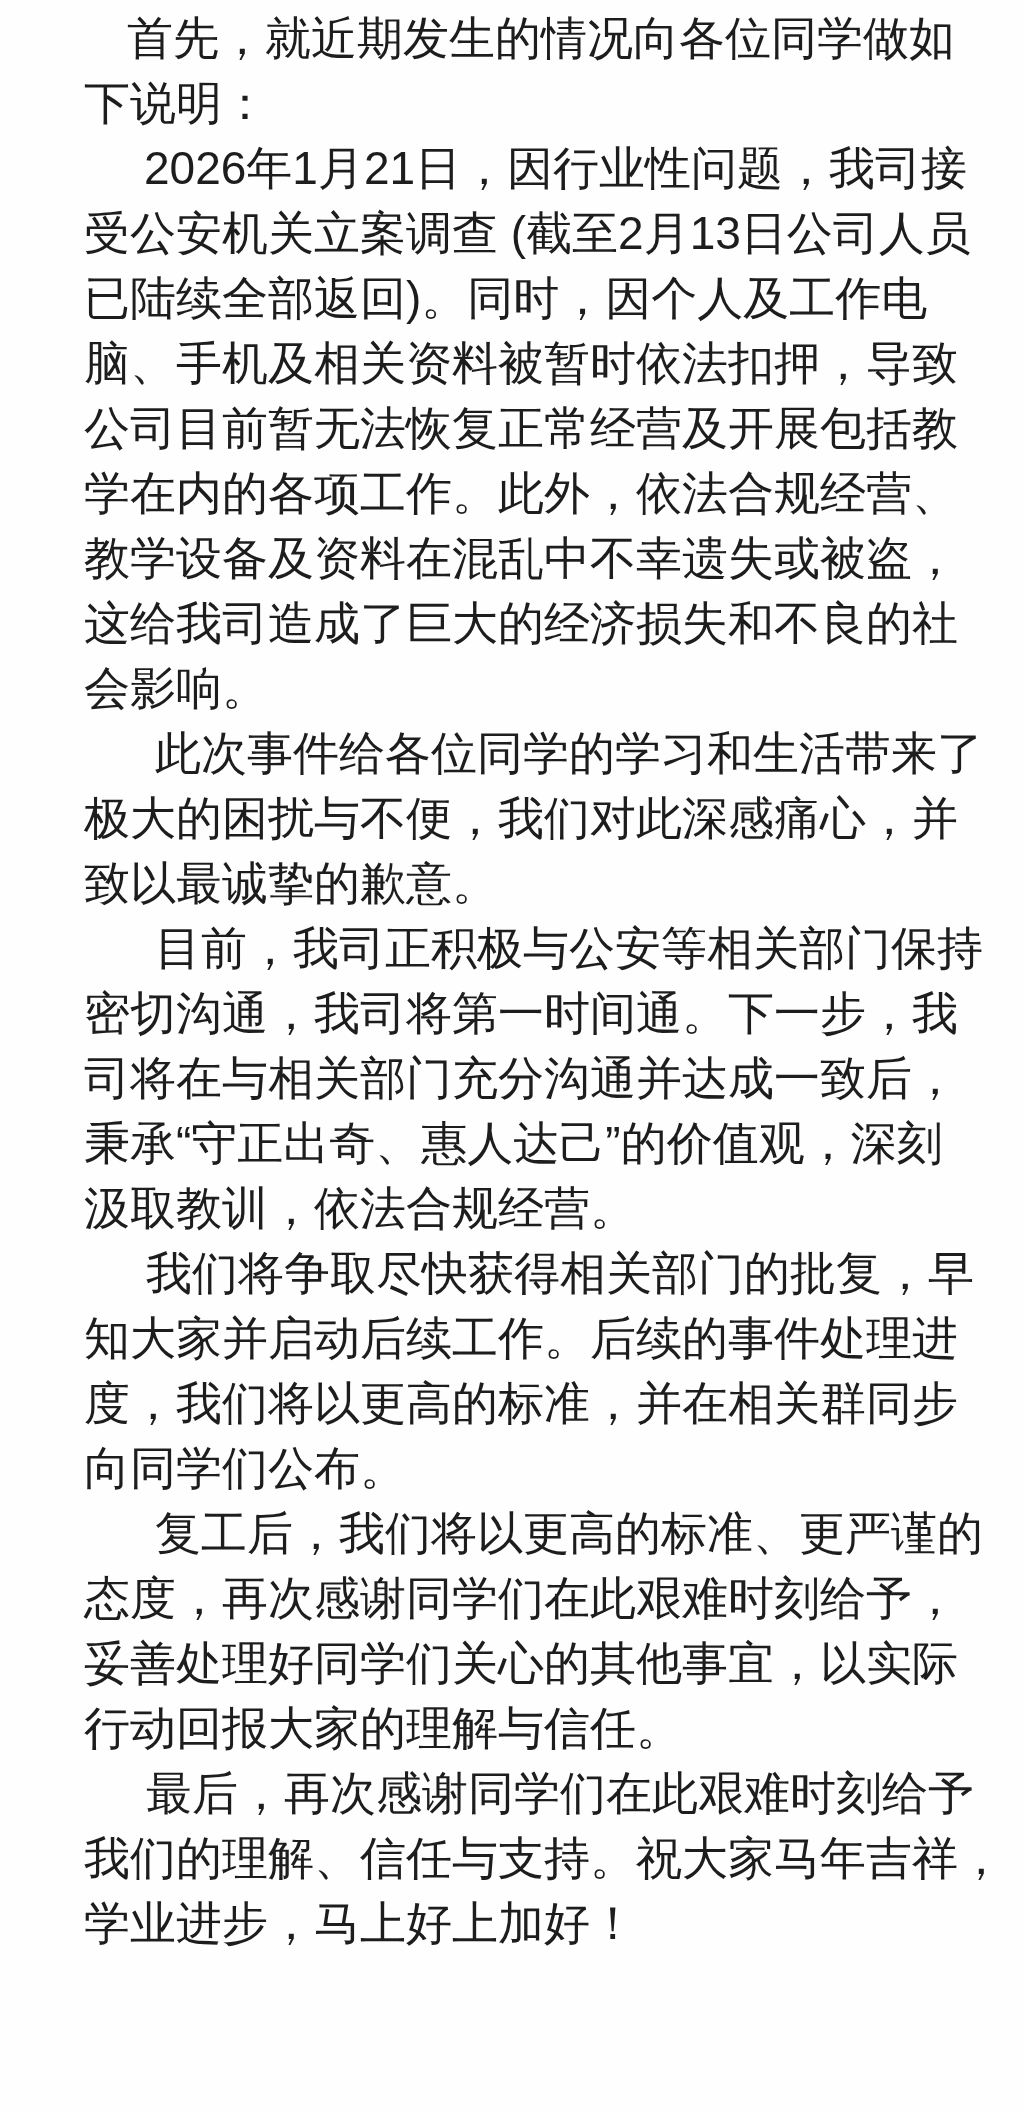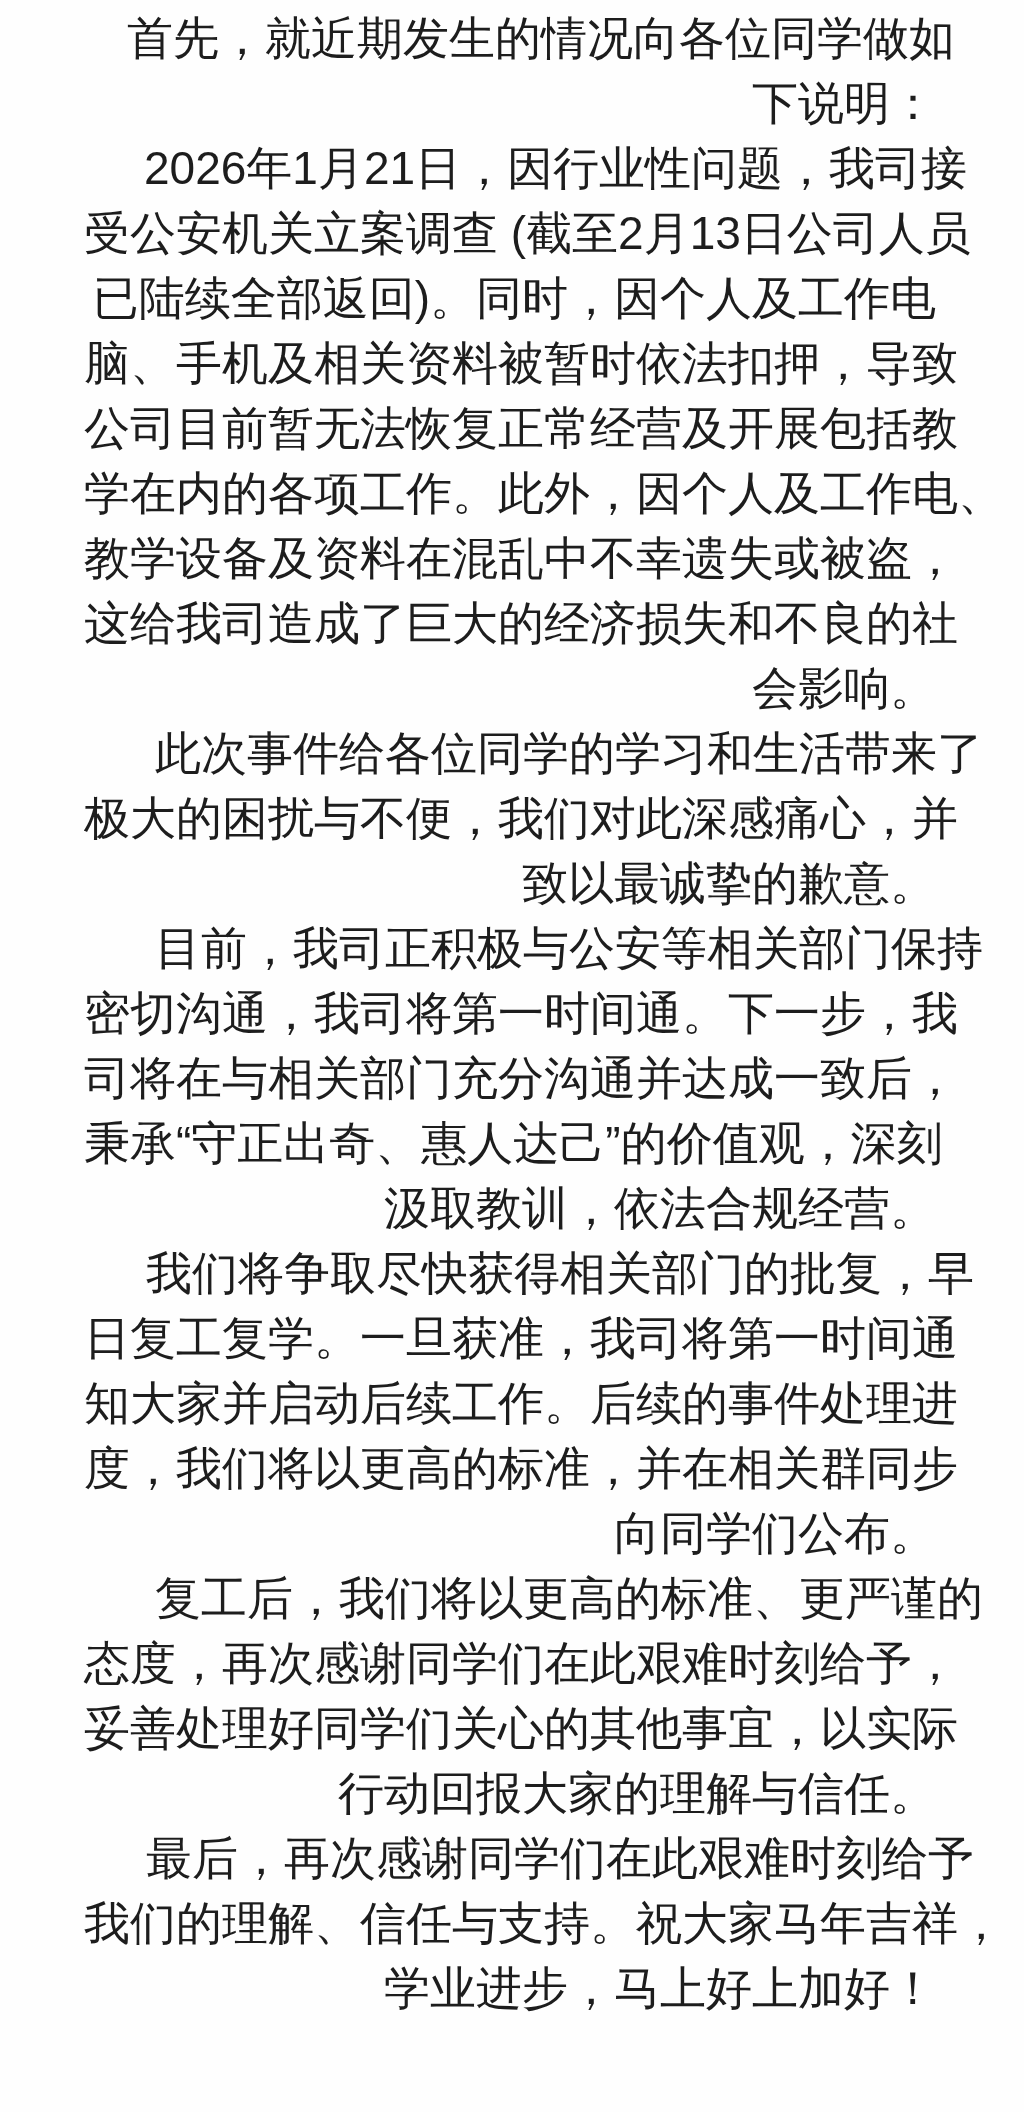--- a/index.html
+++ b/index.html
@@ -14,21 +14,20 @@
   }
   .doc {
     box-sizing: border-box;
     width: 952px;
     padding: 6px 16px 0 84px;
     font-family: "Liberation Sans", sans-serif;
     font-size: 46px;
     line-height: 65px;
     color: #1d1d1d;
     letter-spacing: 0;
-    text-align: right;
   }
   .para {
     margin: 0;
     padding: 0;
   }
   .line {
     display: block;
     white-space: nowrap;
     height: 65px;
   }
@@ -47,21 +46,21 @@
     <span class="line i1">首先，就近期发生的情况向各位同学做如</span>
     <span class="line">下说明：</span>
   </p>
 
   <p class="para">
     <span class="line i2">2026年1月21日，因行业性问题，我司接</span>
     <span class="line">受公安机关立案调查 (截至2月13日公司人员</span>
     <span class="line">已陆续全部返回)。同时，因个人及工作电</span>
     <span class="line">脑、手机及相关资料被暂时依法扣押，导致</span>
     <span class="line">公司目前暂无法恢复正常经营及开展包括教</span>
-    <span class="line">学在内的各项工作。此外，因个人及工作电、</span>
+    <span class="line">学在内的各项工作。此外，依法合规经营、</span>
     <span class="line">教学设备及资料在混乱中不幸遗失或被盗，</span>
     <span class="line">这给我司造成了巨大的经济损失和不良的社</span>
     <span class="line">会影响。</span>
   </p>
 
   <p class="para">
     <span class="line i3">此次事件给各位同学的学习和生活带来了</span>
     <span class="line">极大的困扰与不便，我们对此深感痛心，并</span>
     <span class="line">致以最诚挚的歉意。</span>
   </p>
@@ -69,21 +68,20 @@
   <p class="para">
     <span class="line i3">目前，我司正积极与公安等相关部门保持</span>
     <span class="line">密切沟通，我司将第一时间通。下一步，我</span>
     <span class="line">司将在与相关部门充分沟通并达成一致后，</span>
     <span class="line">秉承“守正出奇、惠人达己”的价值观，深刻</span>
     <span class="line">汲取教训，依法合规经营。</span>
   </p>
 
   <p class="para">
     <span class="line i4">我们将争取尽快获得相关部门的批复，早</span>
-    <span class="line">日复工复学。一旦获准，我司将第一时间通</span>
     <span class="line">知大家并启动后续工作。后续的事件处理进</span>
     <span class="line">度，我们将以更高的标准，并在相关群同步</span>
     <span class="line">向同学们公布。</span>
   </p>
 
   <p class="para">
     <span class="line i3">复工后，我们将以更高的标准、更严谨的</span>
     <span class="line">态度，再次感谢同学们在此艰难时刻给予，</span>
     <span class="line">妥善处理好同学们关心的其他事宜，以实际</span>
     <span class="line">行动回报大家的理解与信任。</span>

